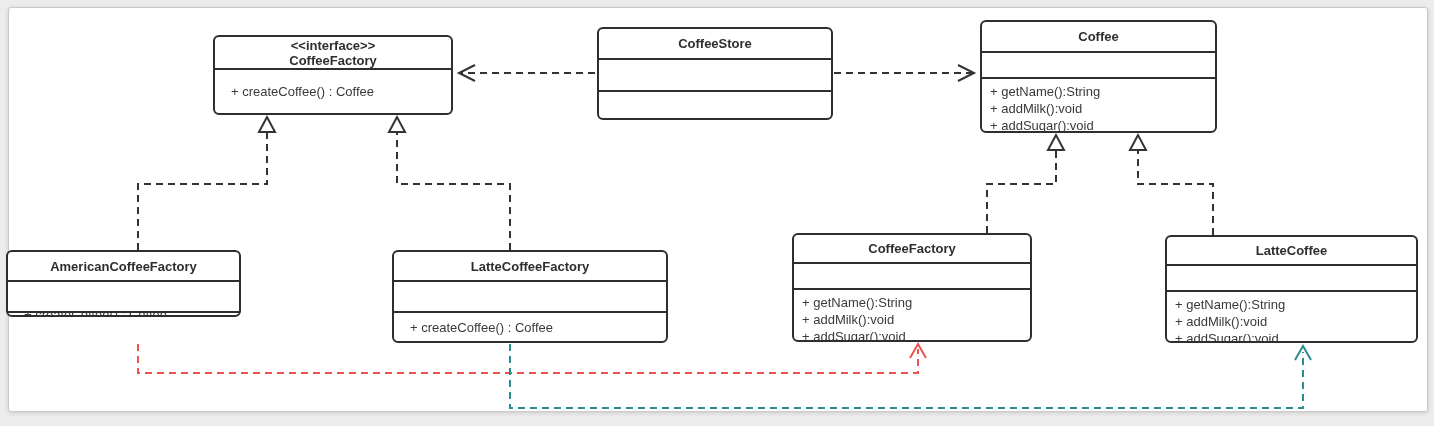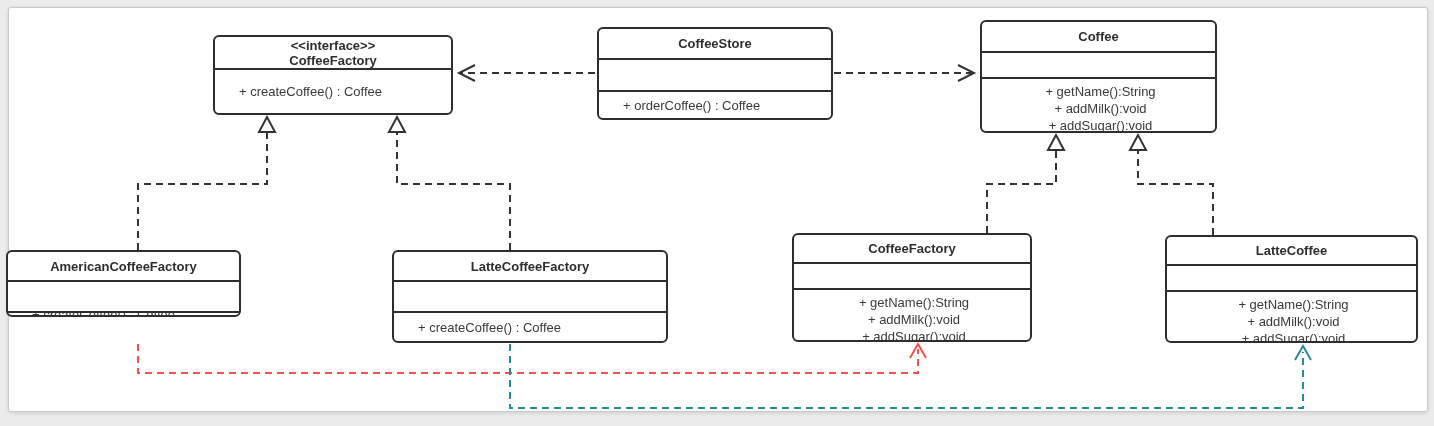--- a/index.html
+++ b/index.html
@@ -1,20 +1,19 @@
 <!DOCTYPE html>
 <html><head>
 <meta charset="utf-8">
 <style>
   html,body{margin:0;padding:0;background:#ececec;}
   .stage{
     position:relative;width:1434px;height:426px;overflow:hidden;
     background:#ececec;
     font-family:"Liberation Sans","DejaVu Sans",sans-serif;
-    text-align:center;
     -webkit-font-smoothing:antialiased;
   }
   .canvas{
     position:absolute;left:8px;top:7px;width:1418px;height:403px;
     background:#fff;border:1px solid #c9c9c9;border-radius:3px;
     box-shadow:0 1px 4px rgba(0,0,0,.14);
   }
   .edges{position:absolute;left:0;top:0;width:1434px;height:426px;pointer-events:none;}
   .uml-box{
     position:absolute;background:#fff;border:2px solid #2e2e2e;border-radius:6px;
@@ -24,21 +23,21 @@
     border-bottom:2px solid #2e2e2e;display:flex;flex-direction:column;
     justify-content:center;align-items:center;
     font-weight:bold;font-size:13px;line-height:15px;color:#2e2e2e;
     flex:0 0 auto;box-sizing:border-box;
   }
   .uml-attrs{border-bottom:2px solid #2e2e2e;flex:0 0 auto;box-sizing:border-box;}
   .uml-methods{
     flex:1 1 auto;font-size:13px;line-height:17px;
     padding:4px 4px 2px 8px;box-sizing:border-box;overflow:hidden;
   }
-  .uml-methods.center{display:flex;align-items:center;padding:0 4px 0 24px;border-radius:20px;}
+  .uml-methods.center{display:flex;align-items:center;padding:0 4px 0 16px;border-radius:20px;}
 </style>
 </head>
 <body>
 
 <div class="stage">
   <div class="canvas"></div>
 
   <svg class="edges" viewBox="0 0 1434 426" xmlns="http://www.w3.org/2000/svg">
 
     <g fill="none" stroke-width="2" stroke="#333333">
@@ -90,23 +89,20 @@
     <div class="uml-methods center">
       <div>+ createCoffee() : Coffee</div>
     </div>
   </div>
 
   <div class="uml-box" style="left:597px;top:27px;width:236px;height:93px">
     <div class="uml-title" style="height:31px">
       <div>CoffeeStore</div>
     </div>
     <div class="uml-attrs" style="height:32px"></div>
-    <div class="uml-methods center">
-      <div>+ orderCoffee() : Coffee</div>
-    </div>
   </div>
 
   <div class="uml-box" style="left:980px;top:20px;width:237px;height:113px">
     <div class="uml-title" style="height:31px">
       <div>Coffee</div>
     </div>
     <div class="uml-attrs" style="height:26px"></div>
     <div class="uml-methods">
       <div>+ getName():String</div>
       <div>+ addMilk():void</div>

